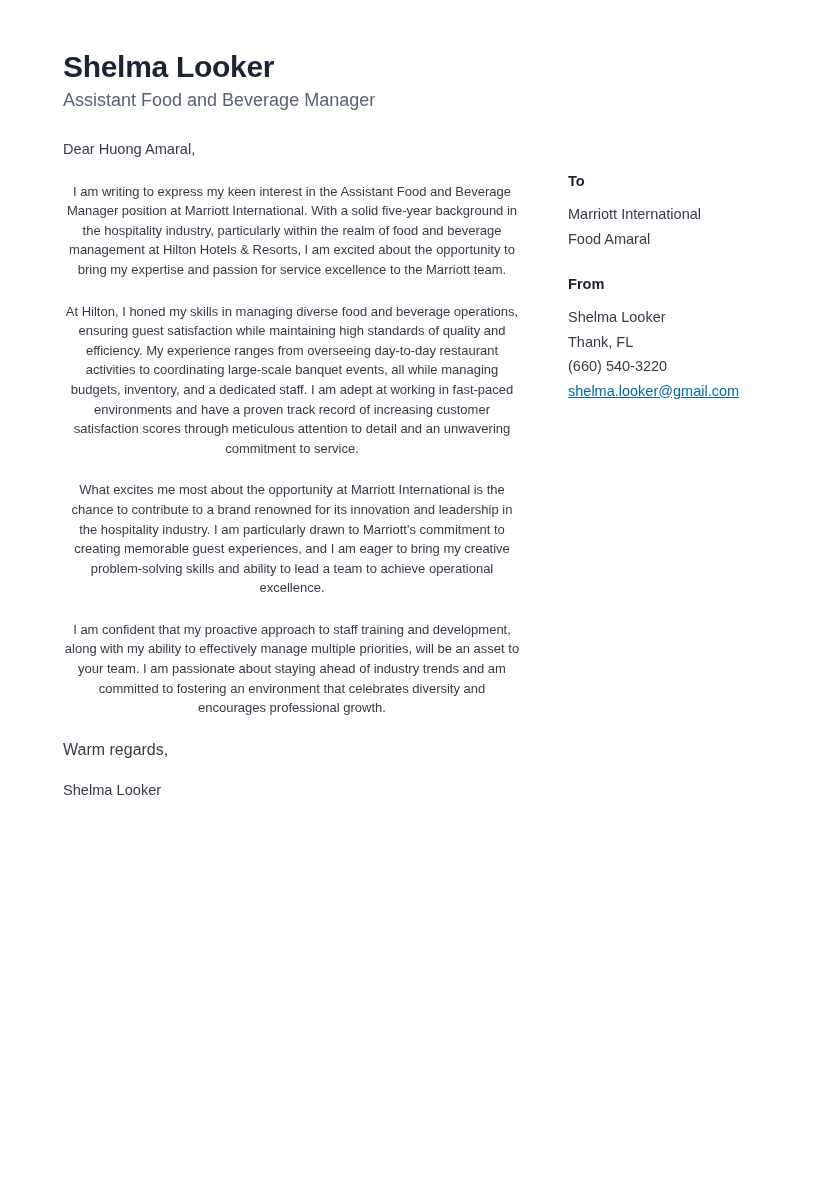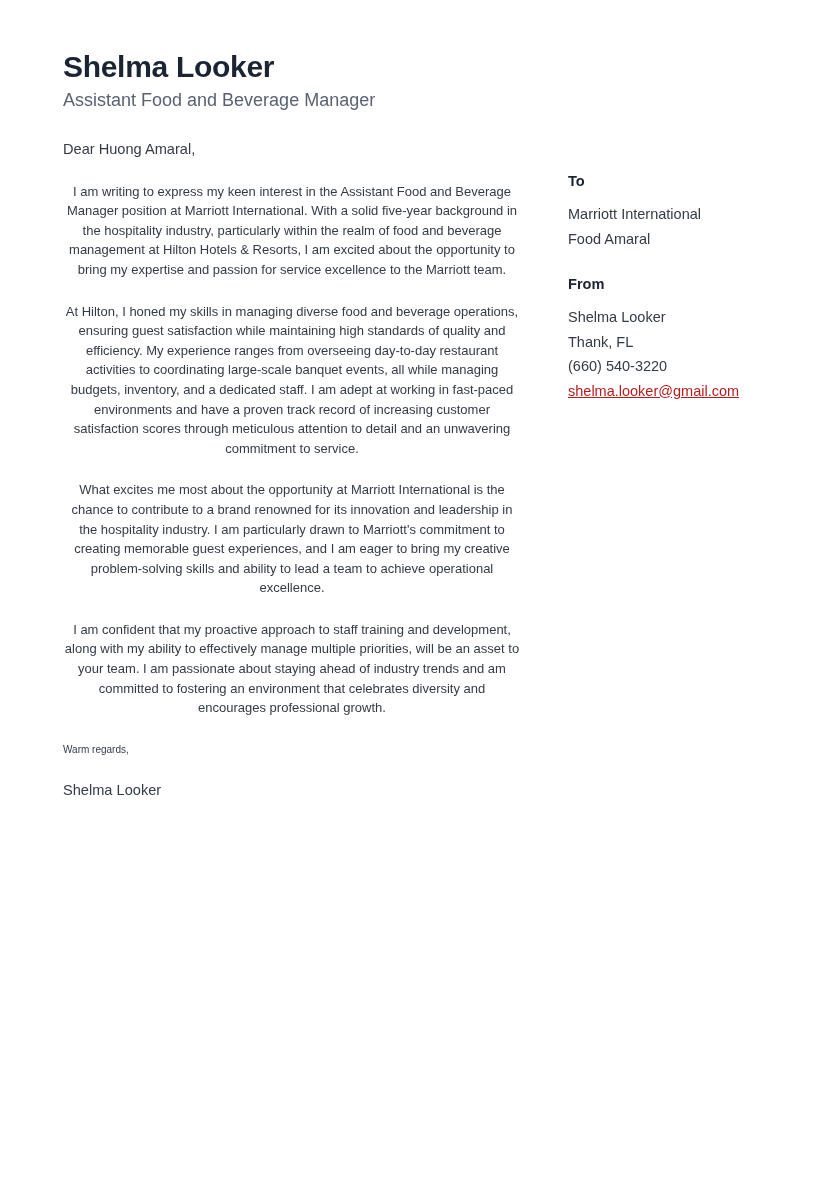--- a/index.html
+++ b/index.html
@@ -62,21 +62,21 @@
 
   .letter-paragraph {
     font-size: 13px;
     color: #333b47;
     line-height: 19.6px;
     margin: 0 0 22px 0;
     text-align: center;
   }
 
   .letter-closing {
-    font-size: 10px;
+    font-size: 16px;
     color: #333b47;
     line-height: 19.6px;
     margin: 0 0 22px 0;
   }
 
   .letter-signature {
     font-size: 14.6px;
     color: #333b47;
     line-height: 19.6px;
     margin: 0;
@@ -109,21 +109,21 @@
 
   .sidebar-line {
     font-size: 14.5px;
     color: #333b47;
     line-height: 24.5px;
     margin: 0;
   }
 
   .sidebar-link {
     font-size: 14.5px;
-    color: #b91c1c;
+    color: #0369a1;
     line-height: 24.5px;
     margin: 0;
     text-decoration: underline;
     display: inline-block;
     cursor: pointer;
   }
 </style>
 </head>
 <body>
 

